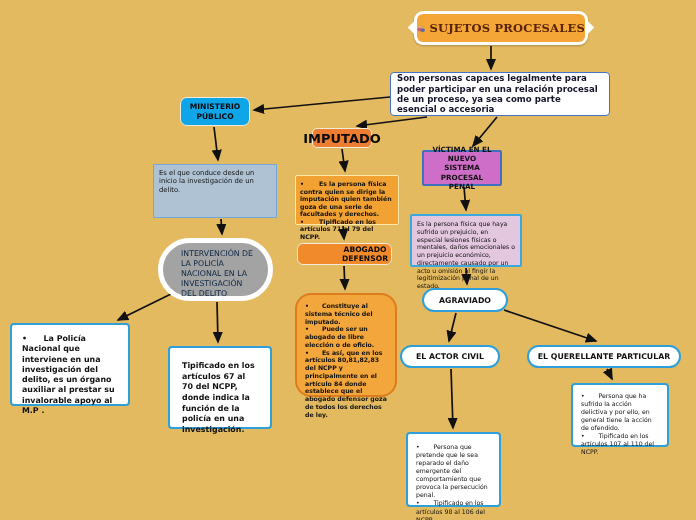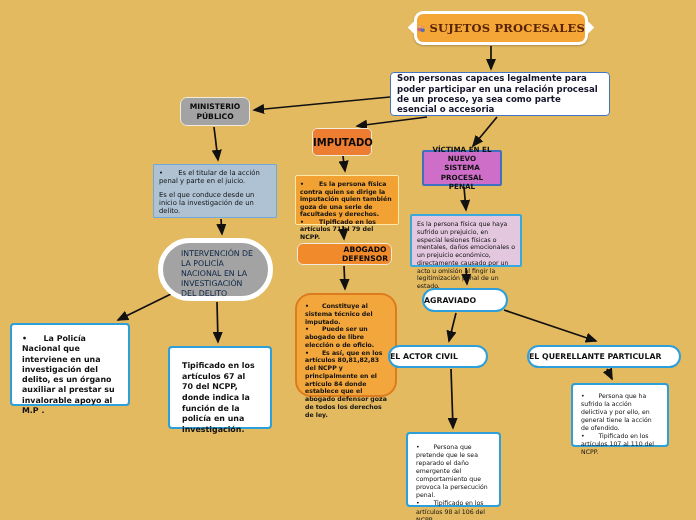--- a/index.html
+++ b/index.html
@@ -9,43 +9,43 @@
   .arrows { position:absolute; left:0; top:0; width:696px; height:520px; z-index:1; }
   .node { position:absolute; z-index:2; color:#111; }
 
   
   .banner-wrap { left:414px; top:11px; width:174px; height:34px; background:#fff; border-radius:9px; padding:3px; box-shadow:0 1px 2px rgba(0,0,0,.25); }
   .banner-notch { position:absolute; width:11px; height:11px; background:#fff; transform:rotate(45deg); top:11px; }
   .banner-notch.left { left:-4px; } .banner-notch.right { right:-4px; }
   .banner-inner { position:relative; width:100%; height:100%; background:#F4A636; border-radius:6px; display:flex; align-items:center; gap:4px; }
   .banner-text { font-family:"DejaVu Serif", serif; font-weight:bold; font-size:11.5px; letter-spacing:.2px; color:#5A2408; white-space:nowrap; }
 
-  .bx { border-radius:4px; display:flex; align-items:center; justify-content:flex-start; text-align:center; font-weight:bold; }
+  .bx { border-radius:4px; display:flex; align-items:center; justify-content:center; text-align:center; font-weight:bold; }
   .txt { white-space:pre-wrap; }
 
   .def { left:390px; top:72px; width:220px; height:44px; background:#fff; border:1.5px solid #4472C4; border-radius:4px; padding:4px 6px; font-size:8.6px; font-weight:bold; color:#14142B; display:flex; align-items:center; text-align:left; line-height:1.22; }
 
-  .mp { left:180px; top:97px; width:70px; height:29px; background:#a3a3a3; border:1.5px solid #F0EBDD; border-radius:7px; font-size:7.6px; line-height:1.2; color:#0A0A0A; }
+  .mp { left:180px; top:97px; width:70px; height:29px; background:#0ea5e9; border:1.5px solid #F0EBDD; border-radius:7px; font-size:7.6px; line-height:1.2; color:#0A0A0A; }
   .gray { left:153px; top:164px; width:124px; height:54px; background:#AEC2D4; border:1.5px solid #6FA8DC; border-radius:1px; padding:4px 5px; font-size:6.8px; font-weight:400; text-align:left; line-height:1.22; display:block; }
   .gray p + p { margin-top:5px; }
 
-  .imp { left:312px; top:128px; width:60px; height:28px; background:#ED7D31; border:1.5px solid #F0EBDD; border-radius:5px; font-size:10px; color:#0A0A0A; }
+  .imp { left:312px; top:128px; width:60px; height:20px; background:#ED7D31; border:1.5px solid #F0EBDD; border-radius:5px; font-size:13px; color:#0A0A0A; }
   .impdesc { left:295px; top:175px; width:104px; height:50px; background:#F1A233; border:1.5px solid #FFE9A8; border-radius:2px; padding:4px 4px; font-size:6.2px; font-weight:600; text-align:left; line-height:1.22; display:block; }
 
   .vic { left:422px; top:150px; width:80px; height:36px; background:#CF6EC9; border:2px solid #3F6FBF; border-radius:2px; font-size:7.2px; line-height:1.3; padding:8px; }
   .vicdesc { left:410px; top:214px; width:112px; height:53px; background:#E3C7DF; border:2px solid #38A8DF; border-radius:2px; padding:4px 5px; font-size:6.2px; font-weight:400; text-align:left; line-height:1.25; display:block; }
 
   .blueell { left:158px; top:238px; width:115px; height:63px; background:#a3a3a3; border:5px solid #ffffff; border-radius:34px; padding:6px 10px 6px 18px; font-size:7.8px; color:#0B2545; text-align:left; line-height:1.28; }
 
   .abg { left:297px; top:243px; width:95px; height:22px; background:#F08A2B; border:1.5px solid #F0EBDD; border-radius:6px; font-size:7.6px; color:#0A0A0A;padding-left:41px; }
   .abgdesc { left:295px; top:293px; width:102px; height:104px; background:#F2A63B; border:2px solid #DD7B1F; border-radius:16px; padding:7px 8px; font-size:6.2px; font-weight:700; text-align:left; line-height:1.25; display:block; }
 
   .stadium { background:#fff; border:2px solid #2E9FD8; border-radius:12px; font-size:7.8px; }
   .agr { left:422px; top:288px; width:86px; height:24px; }
-  .act { left:388px; top:345px; width:100px; height:23px; }
+  .act { left:400px; top:345px; width:100px; height:23px; }
   .que { left:527px; top:345px; width:154px; height:23px; }
 
   .well { background:#fff; border:2px solid #2E9FD8; border-radius:4px; display:block; text-align:left; }
   .pol { left:10px; top:323px; width:120px; height:83px; padding:9px 10px; font-size:7.9px; font-weight:700; line-height:1.3; }
   .tip { left:168px; top:346px; width:104px; height:83px; padding:13px 12px; font-size:7.9px; font-weight:700; line-height:1.35; }
   .actdesc { left:406px; top:432px; width:95px; height:75px; padding:9px 8px; font-size:6.2px; font-weight:400; line-height:1.3; }
   .quedesc { left:571px; top:383px; width:98px; height:64px; padding:7px 8px; font-size:6.2px; font-weight:400; line-height:1.3; }
 </style>
 </head>
 <body>
@@ -95,21 +95,20 @@
 
   <div class="node bx def">
     <span class="txt">Son personas capaces legalmente para poder participar en una relación procesal de un proceso, ya sea como parte esencial o accesoria</span>
   </div>
 
   <div class="node bx mp">
     <span class="txt">MINISTERIO PÚBLICO</span>
   </div>
 
   <div class="node gray">
-    <p class="txt">•       Es el titular de la acción penal y parte en el juicio.</p>
     <p class="txt">Es el que conduce desde un inicio la investigación de un delito.</p>
   </div>
 
   <div class="node bx imp">
     <span class="txt">IMPUTADO</span>
   </div>
 
   <div class="node impdesc">
     <p class="txt">•       Es la persona física contra quien se dirige la imputación quien también goza de una serie de facultades y derechos.</p>
     <p class="txt">•       Tipificado en los artículos 71 al 79 del NCPP.</p>

